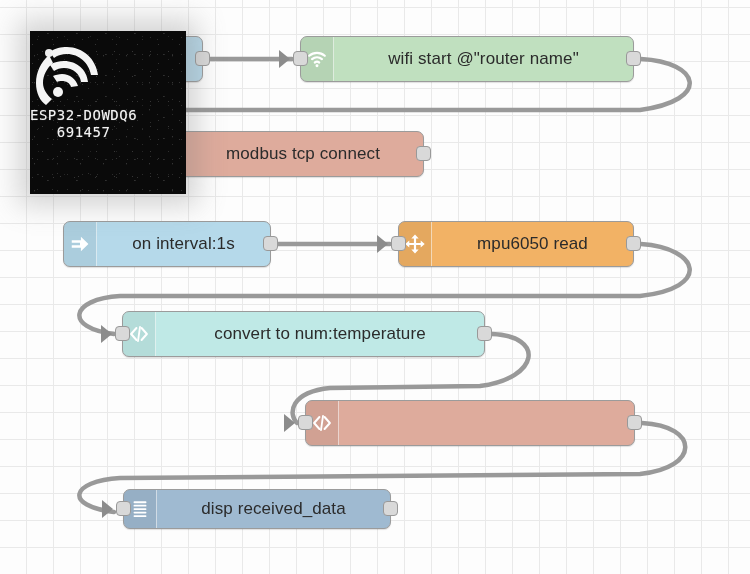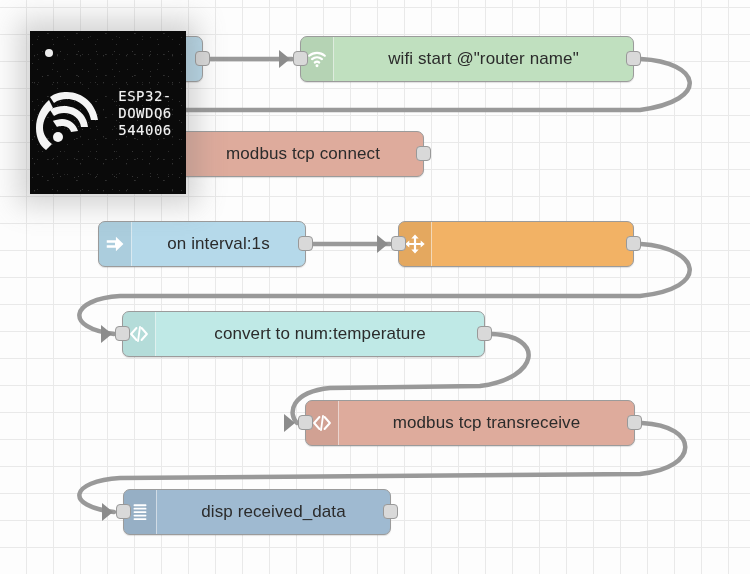--- a/index.html
+++ b/index.html
@@ -107,22 +107,22 @@
   #chip {
     position: absolute;
     left: 30px;
     top: 31px;
     width: 156px;
     height: 163px;
     background: #0a0a0a;
     box-shadow: 0 0 26px 12px rgba(120,120,120,0.30);
     overflow: hidden;
     display: flex;
-    flex-direction: row;
-    align-items: center;
+    flex-direction: column;
+    align-items: flex-start;
   }
   #chip-speckle {
     position: absolute;
     inset: 0;
     opacity: 0.55;
     background-image:
       radial-gradient(circle at 12% 70%, #555 0.6px, transparent 0.7px),
       radial-gradient(circle at 31% 22%, #4a4a4a 0.6px, transparent 0.7px),
       radial-gradient(circle at 70% 83%, #5a5a5a 0.6px, transparent 0.7px),
       radial-gradient(circle at 88% 38%, #4d4d4d 0.6px, transparent 0.7px),
@@ -202,35 +202,36 @@
             <path d="M9.2 5.5 L3.4 12 L9.2 18.5" stroke="white" stroke-width="2.2" fill="none" stroke-linecap="round" stroke-linejoin="round"></path>
             <path d="M14.8 5.5 L20.6 12 L14.8 18.5" stroke="white" stroke-width="2.2" fill="none" stroke-linecap="round" stroke-linejoin="round"></path>
             <path d="M13.1 4.2 L10.9 19.8" stroke="white" stroke-width="2.0" stroke-linecap="round"></path>
           </svg>
         </div>
         <div class="node-label">modbus tcp connect</div>
         <div class="port-arrow"></div>
         <div class="port in"></div>
         <div class="port out"></div>
       </div>
-      <div class="node" style="left: 63px; top: 221px; width: 208px; height: 46px; background-color: rgb(181, 217, 234); margin-left: 35px;">
+      <div class="node" style="left: 63px; top: 221px; width: 208px; height: 46px; background-color: rgb(181, 217, 234);">
         <div class="node-icon-box">
           <svg viewBox="0 0 24 24" width="22" height="22">
             <path d="M3 8 H13 V4.2 L21.2 12 L13 19.8 V16 H3 V13.4 H12 V10.6 H3 Z" fill="white"></path>
           </svg>
         </div>
         <div class="node-label">on interval:1s</div>
         <div class="port out"></div>
       </div>
       <div class="node" style="left: 398px; top: 221px; width: 236px; height: 46px; background-color: rgb(242, 178, 101);">
         <div class="node-icon-box">
           <svg viewBox="0 0 24 24" width="22" height="22">
             <path d="M12 1.6 L16 6 H13.2 V11 H18.2 V8.2 L22.6 12 L18.2 15.8 V13 H13.2 V18 H16 L12 22.4 L8 18 H10.8 V13 H5.8 V15.8 L1.4 12 L5.8 8.2 V11 H10.8 V6 H8 Z" fill="white"></path>
           </svg>
         </div>
+        <div class="node-label">mpu6050 read</div>
         <div class="port-arrow"></div>
         <div class="port in"></div>
         <div class="port out"></div>
       </div>
       <div class="node" style="left: 122px; top: 311px; width: 363px; height: 46px; background-color: rgb(191, 233, 230);">
         <div class="node-icon-box">
           <svg viewBox="0 0 24 24" width="22" height="22">
             <path d="M9.2 5.5 L3.4 12 L9.2 18.5" stroke="white" stroke-width="2.2" fill="none" stroke-linecap="round" stroke-linejoin="round"></path>
             <path d="M14.8 5.5 L20.6 12 L14.8 18.5" stroke="white" stroke-width="2.2" fill="none" stroke-linecap="round" stroke-linejoin="round"></path>
             <path d="M13.1 4.2 L10.9 19.8" stroke="white" stroke-width="2.0" stroke-linecap="round"></path>
@@ -242,26 +243,25 @@
         <div class="port out"></div>
       </div>
       <div class="node" style="left: 305px; top: 400px; width: 330px; height: 46px; background-color: rgb(222, 171, 156);">
         <div class="node-icon-box">
           <svg viewBox="0 0 24 24" width="22" height="22">
             <path d="M9.2 5.5 L3.4 12 L9.2 18.5" stroke="white" stroke-width="2.2" fill="none" stroke-linecap="round" stroke-linejoin="round"></path>
             <path d="M14.8 5.5 L20.6 12 L14.8 18.5" stroke="white" stroke-width="2.2" fill="none" stroke-linecap="round" stroke-linejoin="round"></path>
             <path d="M13.1 4.2 L10.9 19.8" stroke="white" stroke-width="2.0" stroke-linecap="round"></path>
           </svg>
         </div>
-        <div class="node-label">modbus tcp transreceive</div>
-        <div class="port-arrow"></div>
-        <div class="port in"></div>
-        <div class="port out"></div>
-      </div>
-      <div class="node" style="left: 123px; top: 489px; width: 268px; height: 46px; background-color: rgb(159, 186, 209);">
+        <div class="port-arrow"></div>
+        <div class="port in"></div>
+        <div class="port out"></div>
+      </div>
+      <div class="node" style="left: 123px; top: 489px; width: 268px; height: 40px; background-color: rgb(159, 186, 209);">
         <div class="node-icon-box">
           <svg viewBox="0 0 24 24" width="22" height="22">
             <g fill="white">
               <rect x="5" y="3.5" width="14" height="2.1" rx="0.8"></rect>
               <rect x="5" y="7.3" width="14" height="2.1" rx="0.8"></rect>
               <rect x="5" y="11.1" width="14" height="2.1" rx="0.8"></rect>
               <rect x="5" y="14.9" width="14" height="2.1" rx="0.8"></rect>
               <rect x="5" y="18.7" width="14" height="2.1" rx="0.8"></rect>
             </g>
           </svg>
@@ -282,17 +282,17 @@
           <path d="M37 4 C53 4 66 16 68 32 L61 32 C59 20 49 11 37 11 C32 11 28 12 24 15 L20 9 C25 5 31 4 37 4 Z"></path>
           <path d="M34 18 C47 18 57 27 58 39 L51 39 C50 31 43 25 34 25 C30 25 27 26 24 28 L20 22 C24 19 29 18 34 18 Z"></path>
           <path d="M32 31 C40 31 46 36 48 43 L41 44 C40 40 36 38 32 38 C30 38 28 38 27 39 L23 33 C25 32 29 31 32 31 Z"></path>
           <path d="M19 12 C11 19 6 29 6 40 C6 50 10 58 16 62 L22 56 C17 52 13 46 13 40 C13 32 17 25 23 20 Z"></path>
           <circle cx="28" cy="49" r="5"></circle>
         </g>
       </svg>
     </div>
     <div id="chip-text">
       <div>ESP32-DOWDQ6</div>
-      <div>544006</div>
+      <div>691457</div>
     </div>
   </div>
 
 </div>
 
 </body></html>

